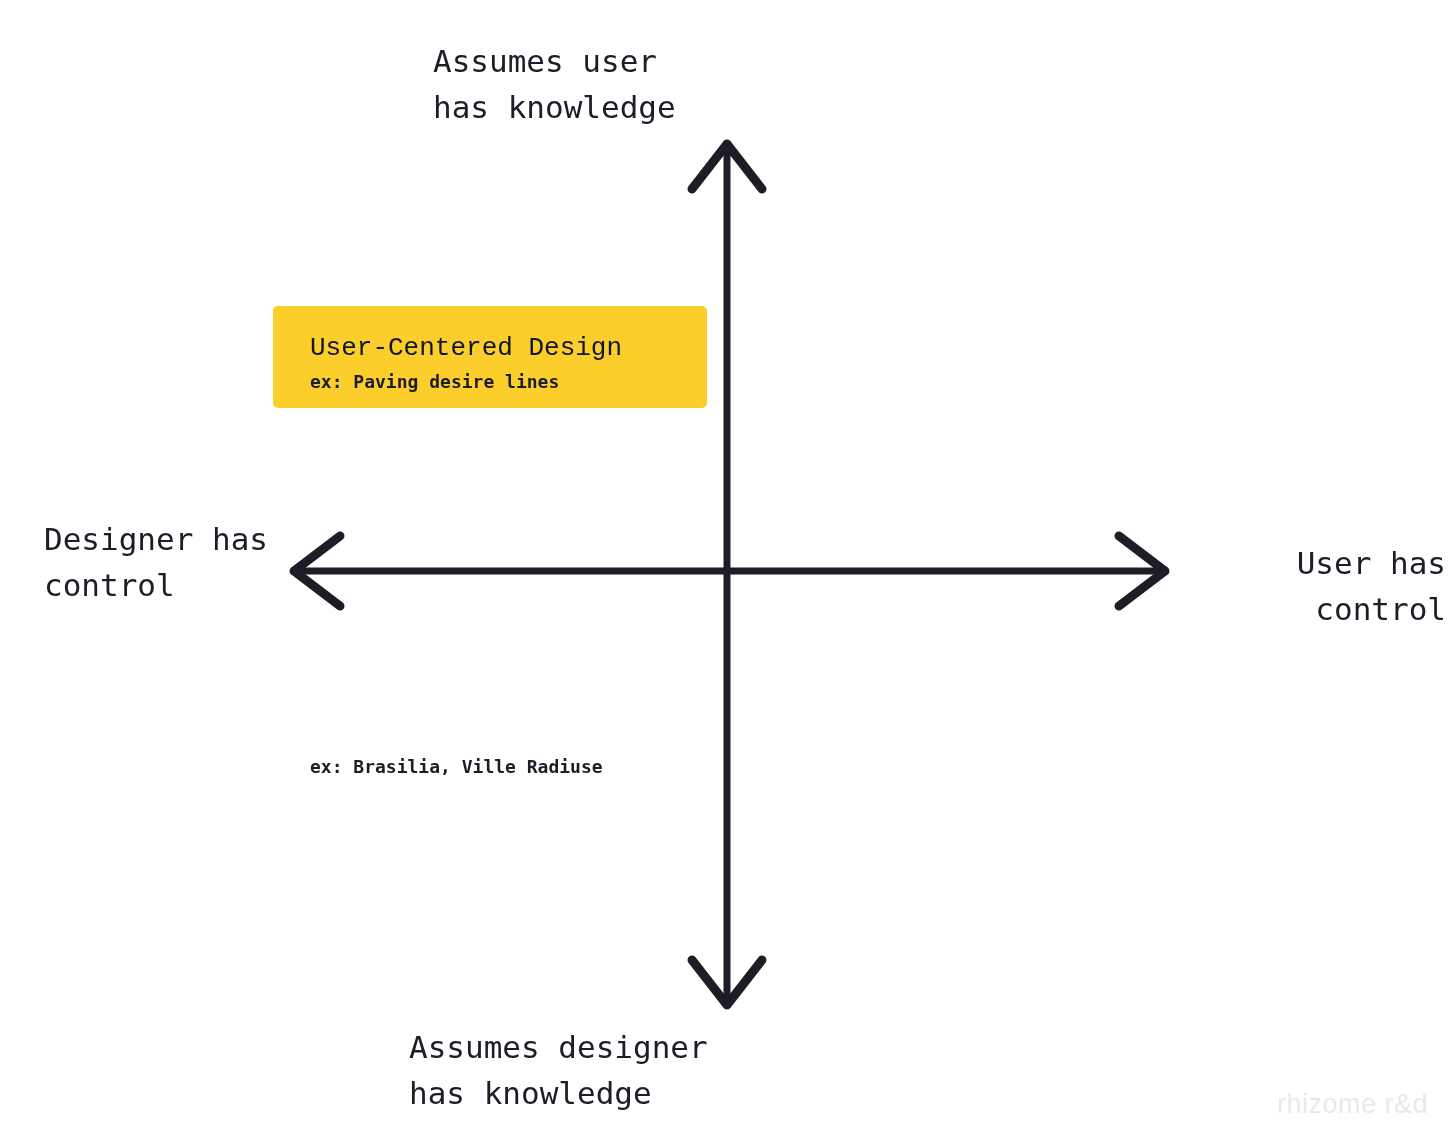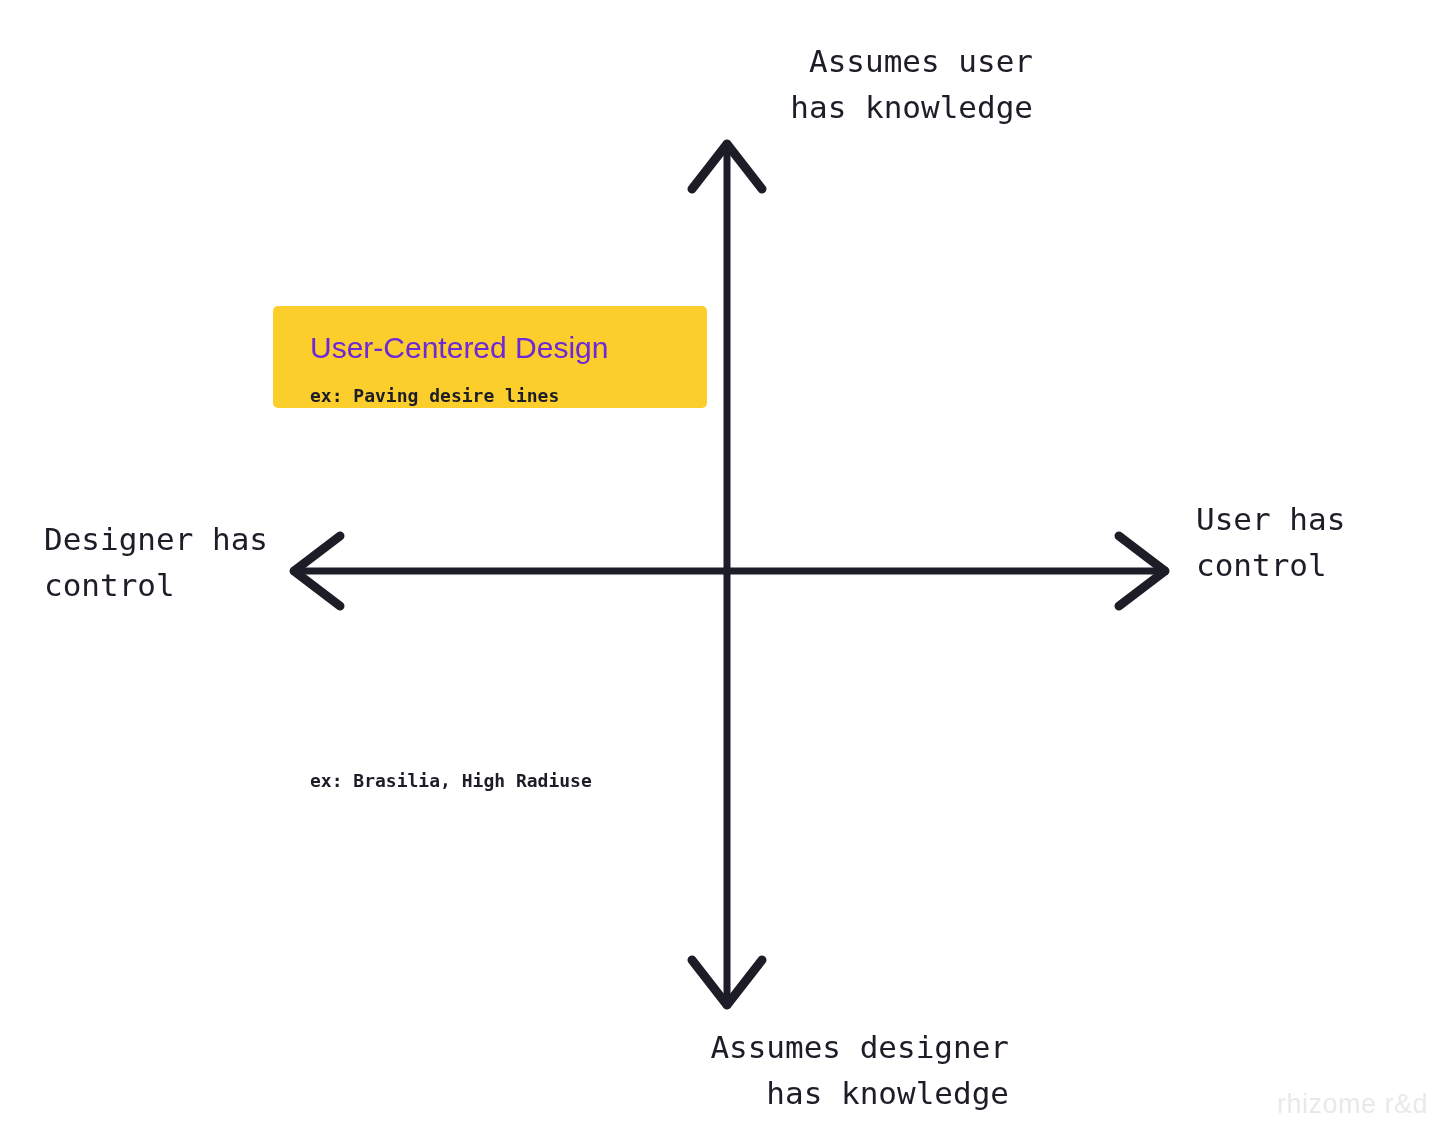--- a/index.html
+++ b/index.html
@@ -28,21 +28,21 @@
   .axis-label {
     position: absolute;
     font-family: "DejaVu Sans Mono", monospace;
     font-size: 31px;
     line-height: 46px;
     color: #1d1d28;
     white-space: pre;
     letter-spacing: 0px;
   }
   .axis-label.center {
-    text-align: right;
+    text-align: left;
   }
   .axis-label.left {
     text-align: left;
   }
 
   #label-top {
     left: 433px;
     top: 38px;
     width: 600px;
   }
@@ -51,43 +51,44 @@
     top: 1024px;
     width: 600px;
   }
   #label-left {
     left: 44px;
     top: 516px;
     width: 250px;
   }
   #label-right {
     left: 1196px;
-    top: 496px;
+    top: 540px;
     width: 250px;
+    text-align: right;
   }
 
   
   .item {
     position: absolute;
   }
   .item-title {
-    font-family: Liberation Sans, sans-serif;
-    font-size: 30px;
+    font-family: Liberation Mono, monospace;
+    font-size: 26px;
     line-height: 38px;
-    color: #6d28d9;
+    color: #0f172a;
     white-space: pre;
   }
   .item-example {
     font-family: "DejaVu Sans Mono", monospace;
     font-size: 18px;
     font-weight: bold;
     line-height: 26px;
     color: #1d1d28;
     white-space: pre;
-    margin-top: 16px;
+    margin-top: 2px;
   }
 
   #item-ucd {
     left: 273px;
     top: 306px;
     width: 434px;
     height: 102px;
     background: #fbce2b;
     border-radius: 5px;
     box-sizing: border-box;
@@ -142,18 +143,18 @@
 
   <div class="axis-label left" id="label-right">User has
 control</div>
 
   <div class="item" id="item-ucd">
     <div class="item-title">User-Centered Design</div>
     <div class="item-example">ex: Paving desire lines</div>
   </div>
 
   <div class="item" id="item-hmd">
-    <div class="item-example">ex: Brasilia, High Radiuse</div>
+    <div class="item-example">ex: Brasilia, Ville Radiuse</div>
   </div>
 
   <div id="watermark">rhizome r&amp;d</div>
 
 </div>
 
 </body></html>

